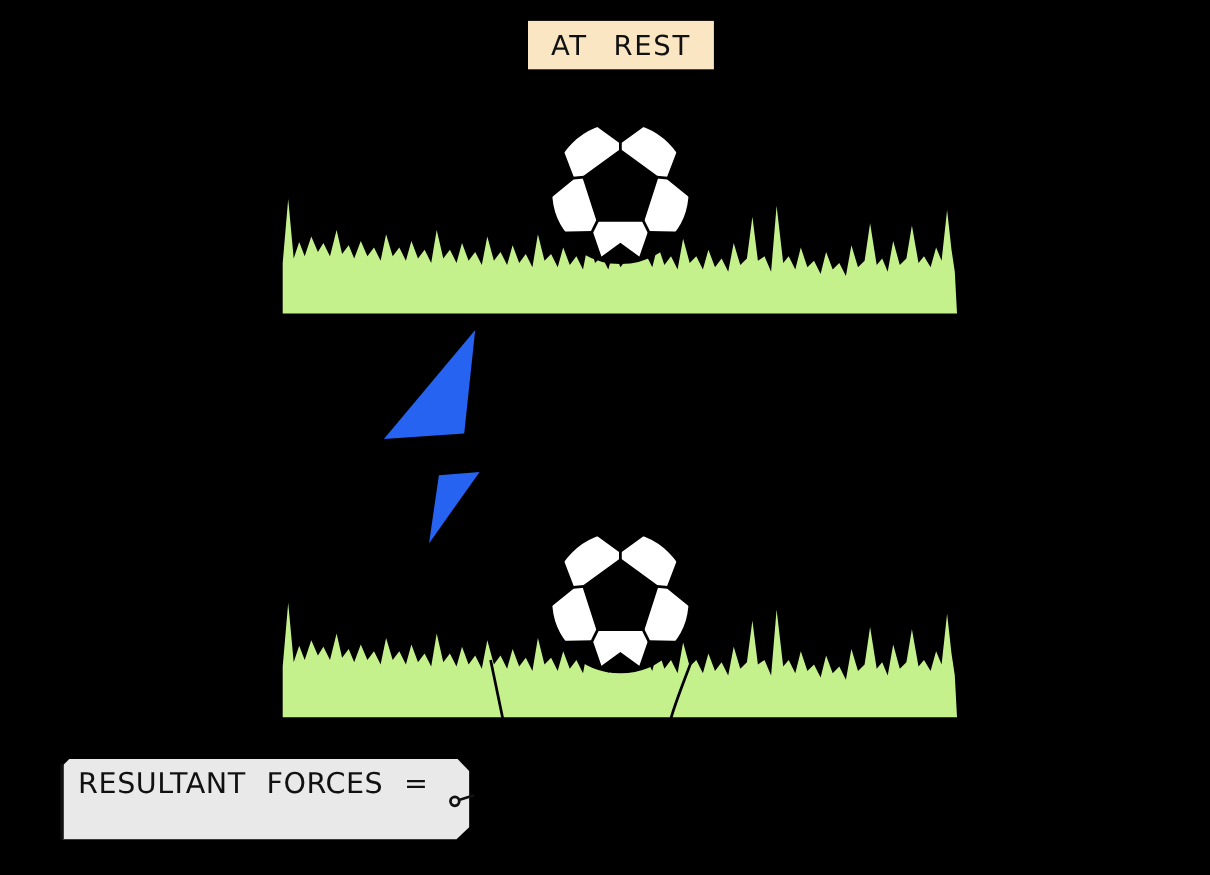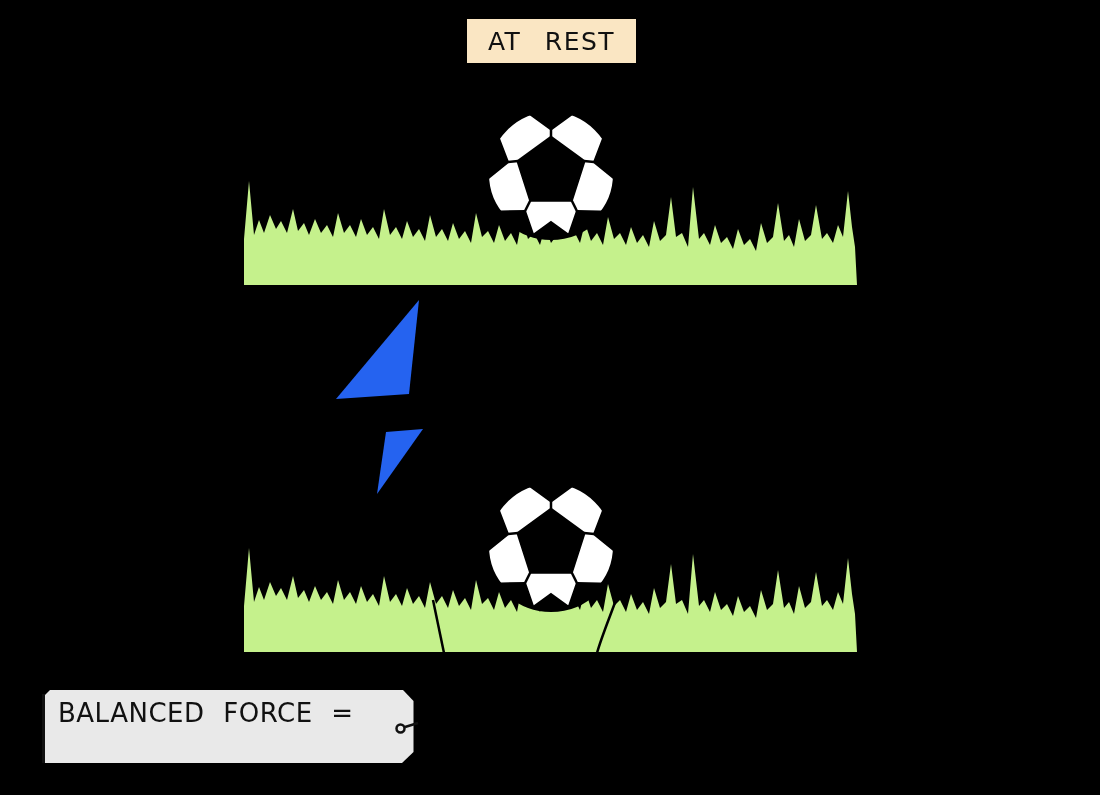--- a/index.html
+++ b/index.html
@@ -1,20 +1,20 @@
 <!DOCTYPE html>
 <html style="--background: #000000; --label-background: #FAE6C3; --grass-green: #C5F18C; --bolt-blue: #2563F0; --tag-background: #E9E9E9; --ink: #111111; --ball-white: #FFFFFF;"><head>
 <meta charset="utf-8">
 <style>
   * { margin:0; padding:0; box-sizing:border-box; }
   html,body { background:#000; }
   body { display:flex; justify-content:center; align-items:flex-start; font-family:"DejaVu Sans", sans-serif; }
   .stage {
     position:relative; width:1100px; height:795px;
-    background:var(--background,#000); overflow:hidden;
+    background:var(--background,#000); overflow:hidden;margin-left:13px;
   }
   .gfx { position:absolute; left:0; top:0; }
   .label {
     position:absolute; background:var(--label-background,#FAE6C3);
     display:flex; align-items:center; justify-content:center;
     color:var(--ink,#111); font-size:25px; letter-spacing:1.5px; word-spacing:14px;
     white-space:nowrap; overflow:hidden;
   }
   .label .lbl { position:relative; z-index:1; }
   .label .wm {
@@ -101,16 +101,16 @@
       </g>
     </g>
   </svg>
 
   <div class="label" id="atRest">
     <span class="lbl">AT REST</span>
   </div>
 
 
   <div class="tag-text">
-    <div>BALANCED FORCE =</div>
+    <div>RESULTANT FORCES =</div>
   </div>
 
 </div>
 
 </body></html>

